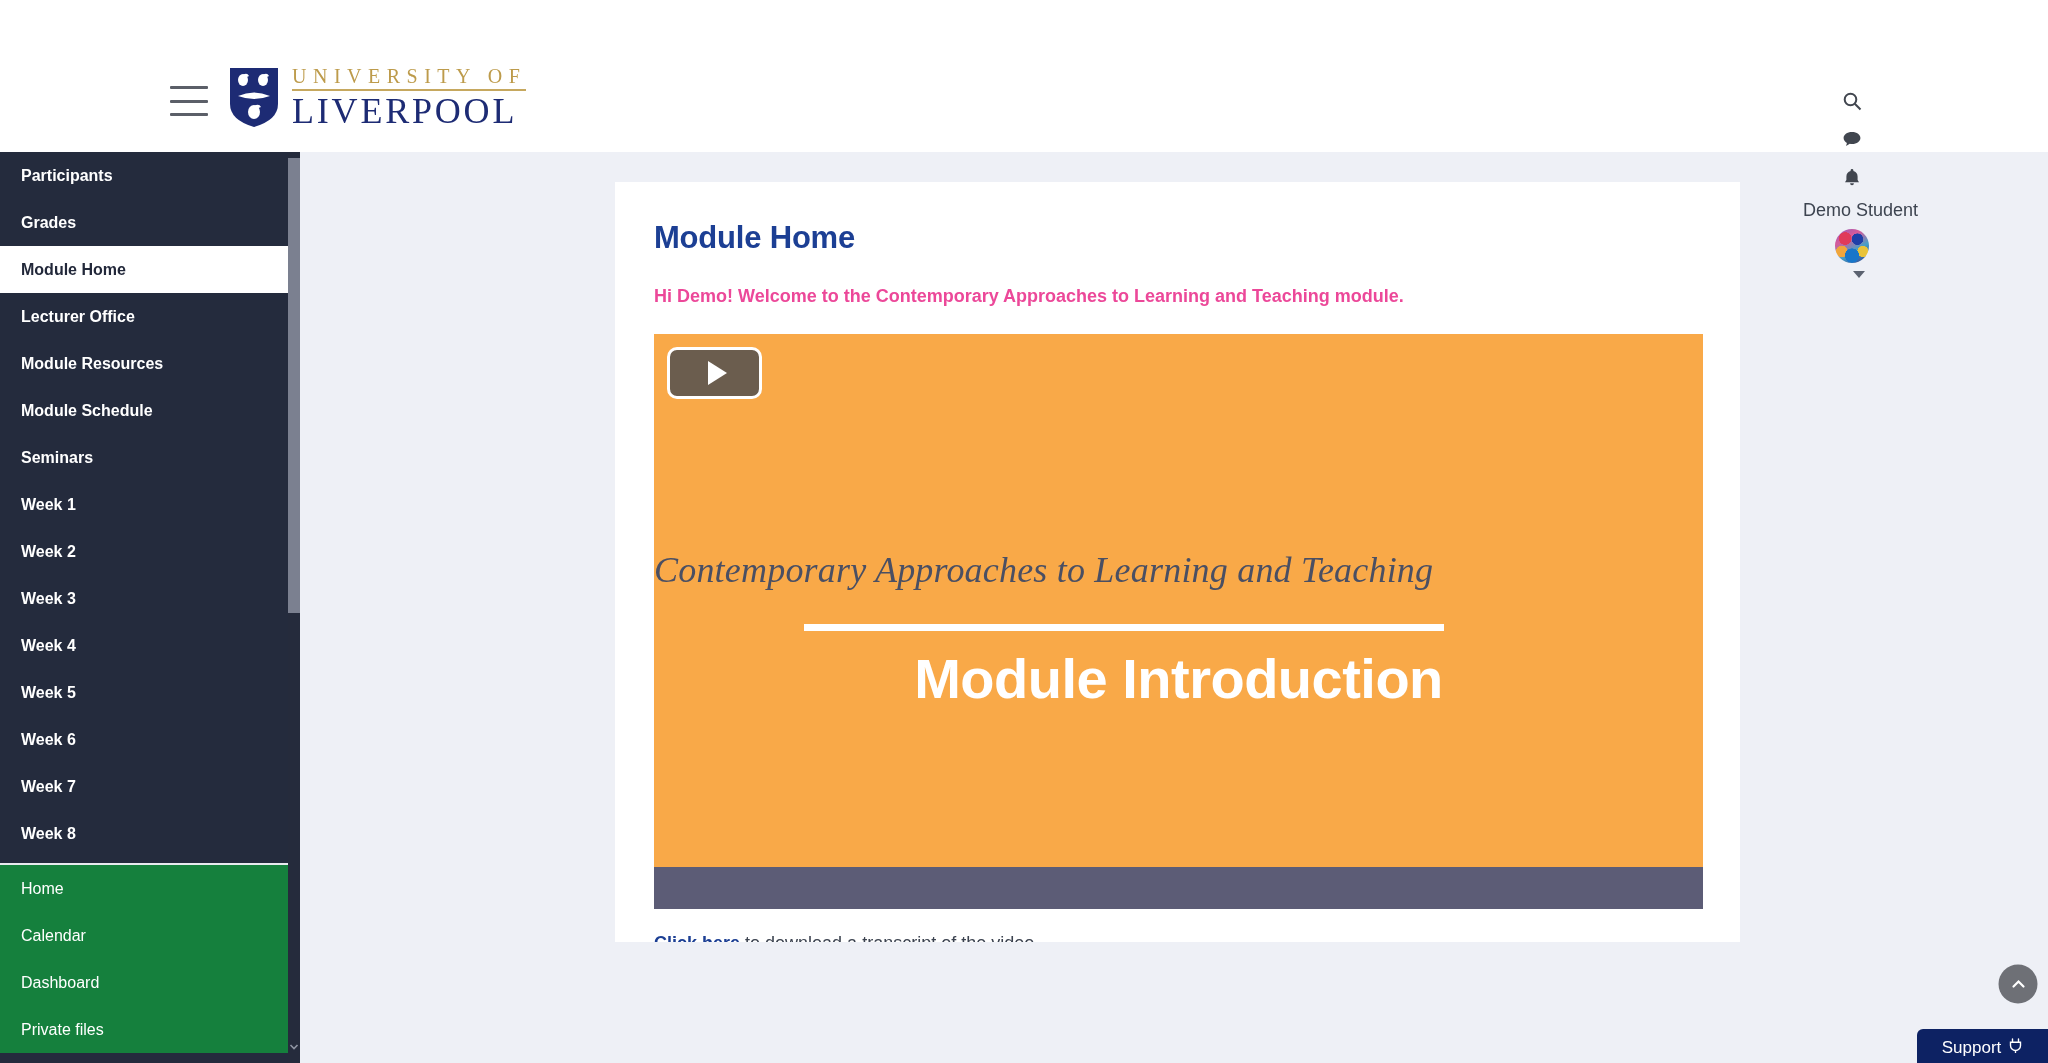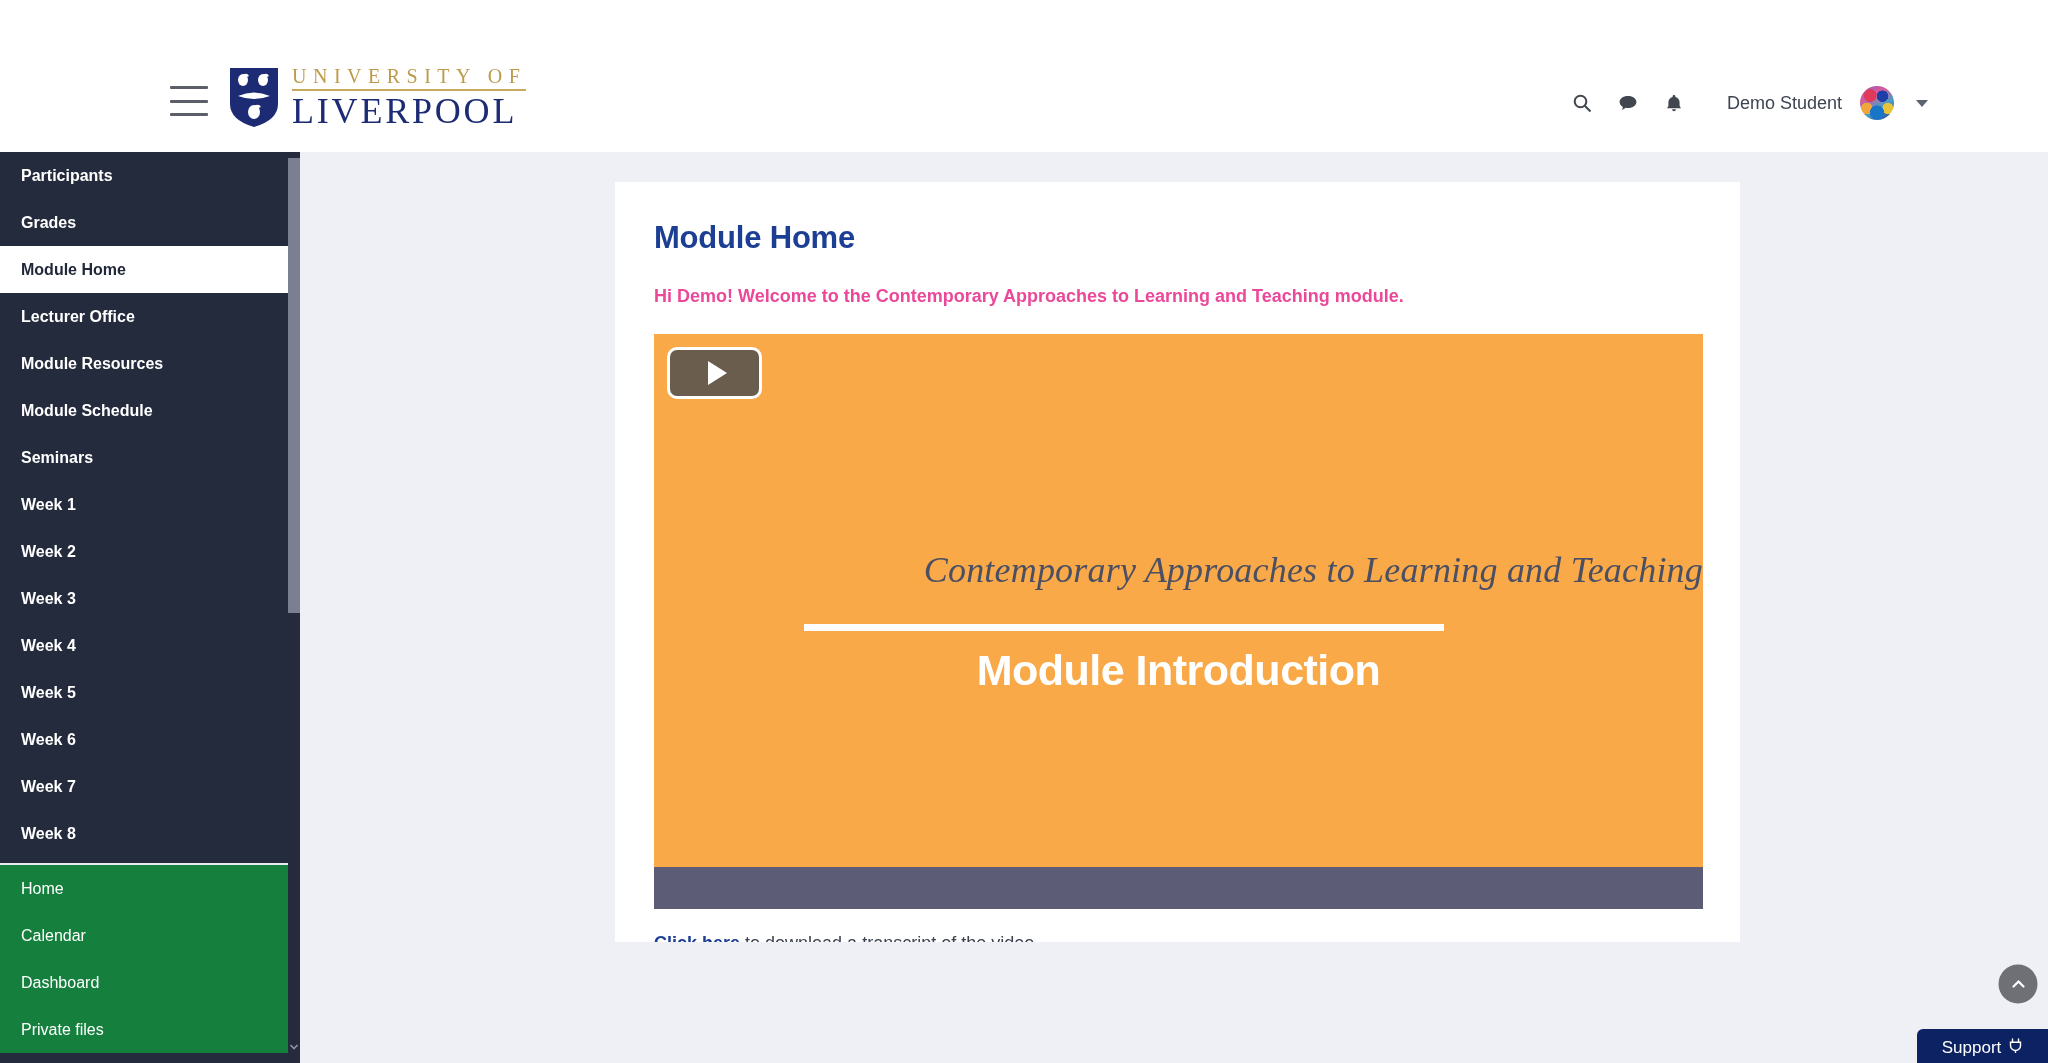--- a/index.html
+++ b/index.html
@@ -36,21 +36,21 @@
   }
   .wm-rule { height: 2px; background: #c6a85f; width: 100%; margin: 1px 0 1px 0; }
   .wm-bottom {
     font-family: "Liberation Serif", serif;
     color: #1d2b74; font-size: 36px; letter-spacing: 2.8px;
     line-height: 38px; font-weight: 400;
   }
 
   .header-right {
     position: absolute; right: 120px; top: 86px;
-    display: flex; align-items: center; gap: 8px;
+    display: flex; align-items: center; gap: 8px; flex-direction: column;
   }
   .hicon { width: 38px; height: 30px; display: flex; align-items: center; justify-content: center; cursor: pointer; color: #41464f; }
   .hicon svg { display:block; }
   .username {
     font-size: 18px; color: #3d4450; margin-left: 26px; margin-right: 10px;
     white-space: nowrap; font-weight: 400;
   }
   .avatar {
     width: 34px; height: 34px; border-radius: 50%;
     background:
@@ -152,33 +152,33 @@
   }
   .playbtn .tri {
     width: 0; height: 0;
     border-left: 19px solid #ffffff;
     border-top: 12px solid transparent;
     border-bottom: 12px solid transparent;
     margin-left: 5px;
   }
   .slide-sub {
     position: absolute; left: 0; right: 0; top: 215px;
-    text-align: right;
+    text-align: left;
     font-family: "Liberation Serif", serif;
     font-style: italic; font-size: 36px; color: #4a4f63;
     letter-spacing: 0.2px;
   }
   .slide-rule {
     position: absolute; left: 150px; top: 290px;
     width: 640px; height: 7px; background: #ffffff;
   }
   .slide-title {
     position: absolute; left: 0; right: 0; top: 312px;
     text-align: center;
-    font-size: 43px; font-weight: 700; color: #ffffff;
+    font-size: 56px; font-weight: 700; color: #ffffff;
     letter-spacing: -0.5px;
   }
   .video-bar {
     position: absolute; left: 0; bottom: 0;
     width: 100%; height: 42px; background: #5c5c76;
     cursor: pointer;
   }
 
   .transcript {
     margin-top: 24px; font-size: 18px; color: #3c4350;

